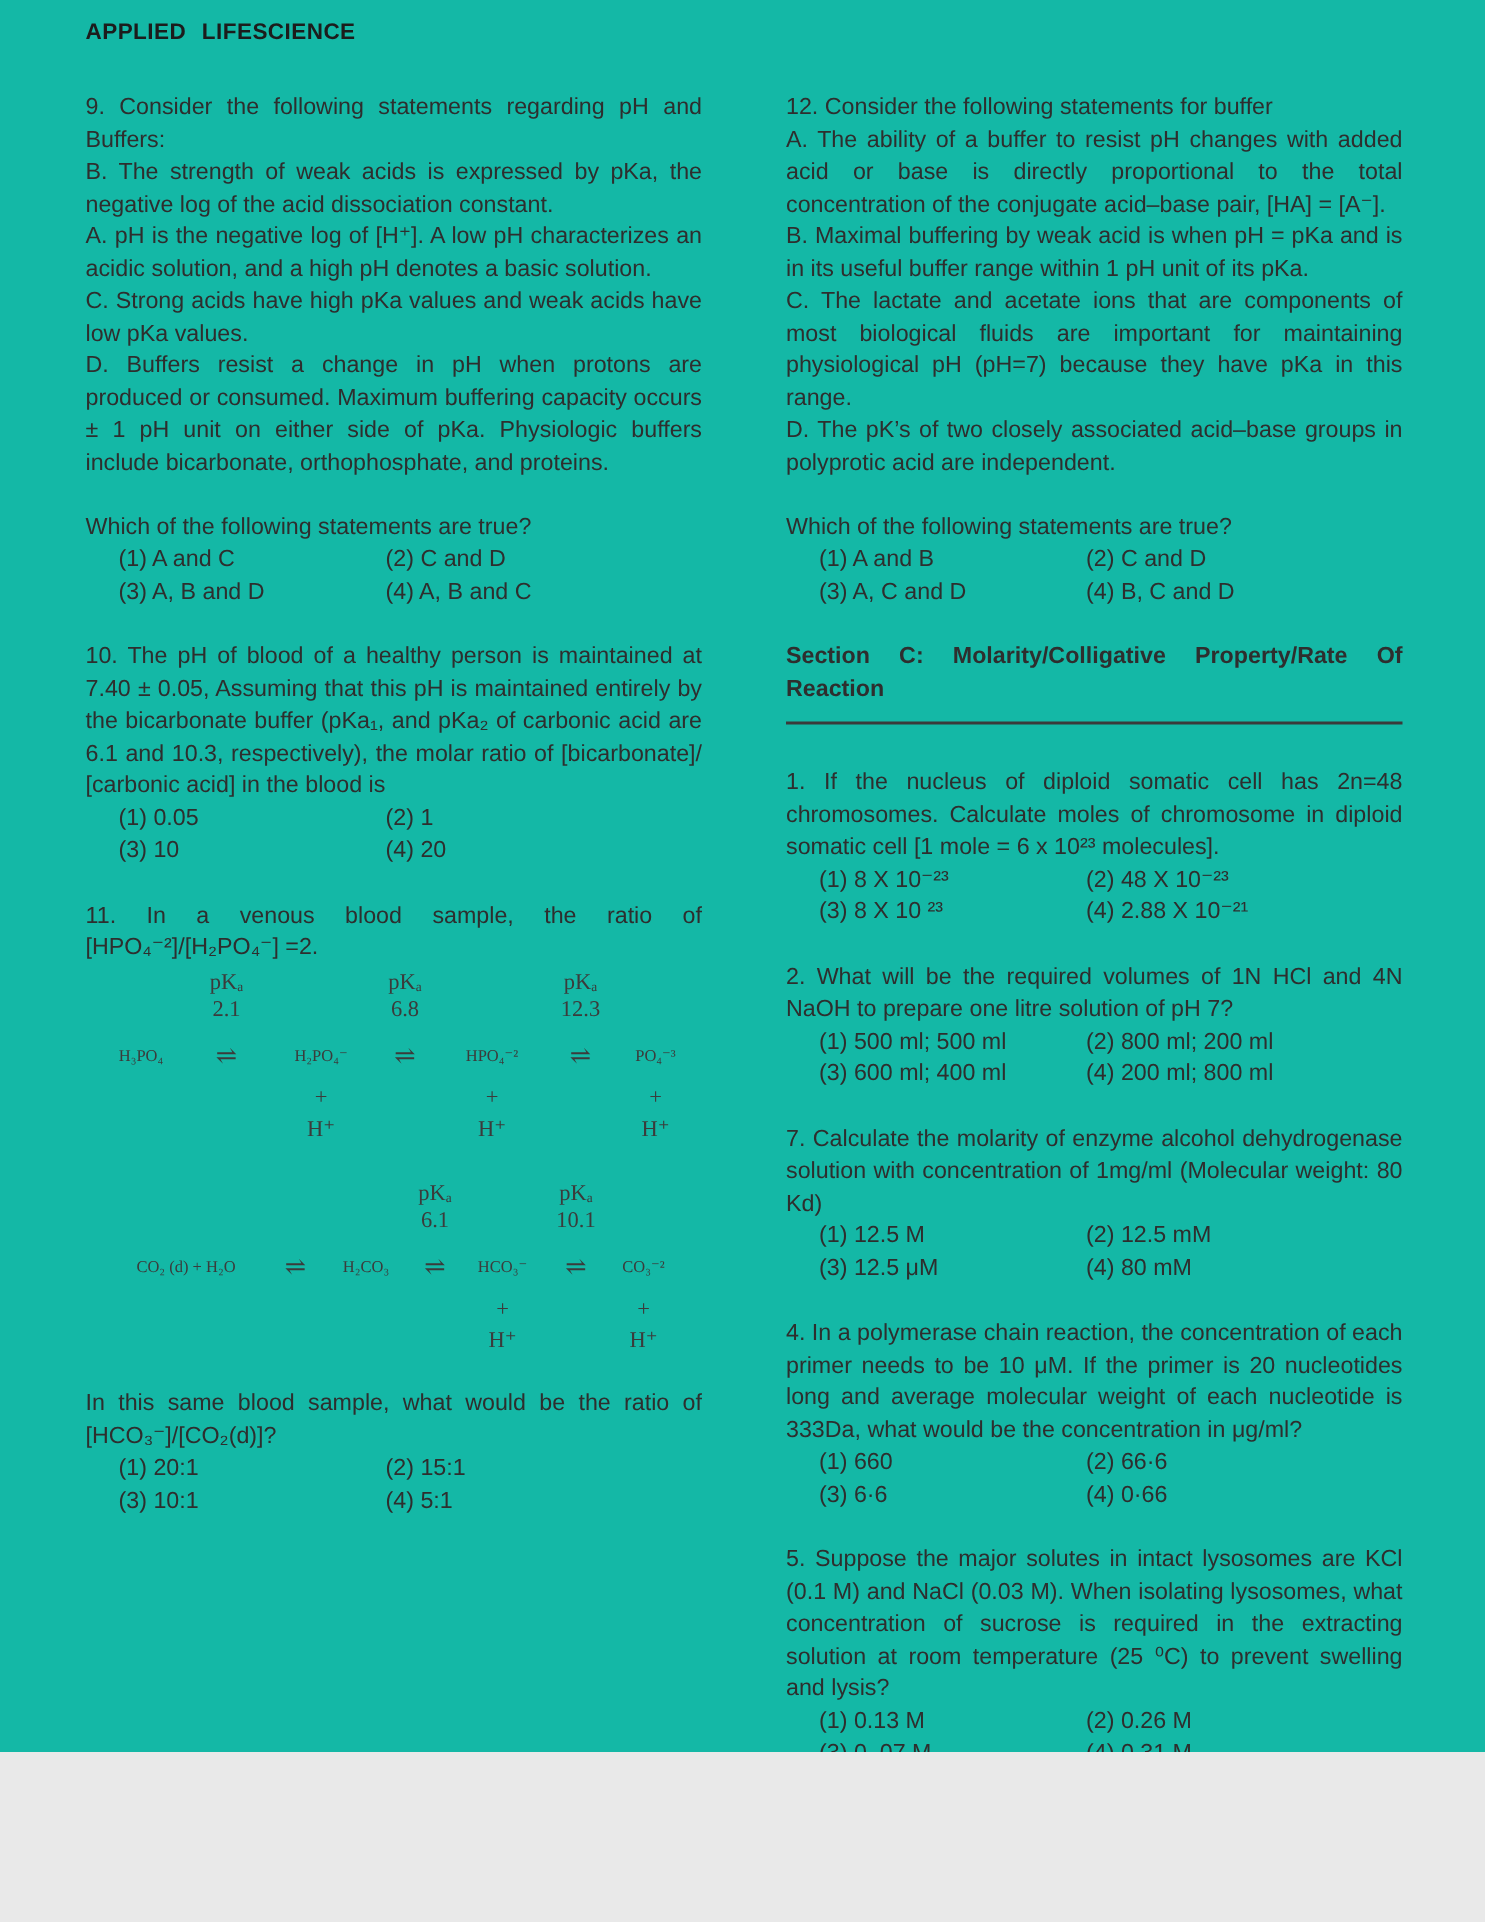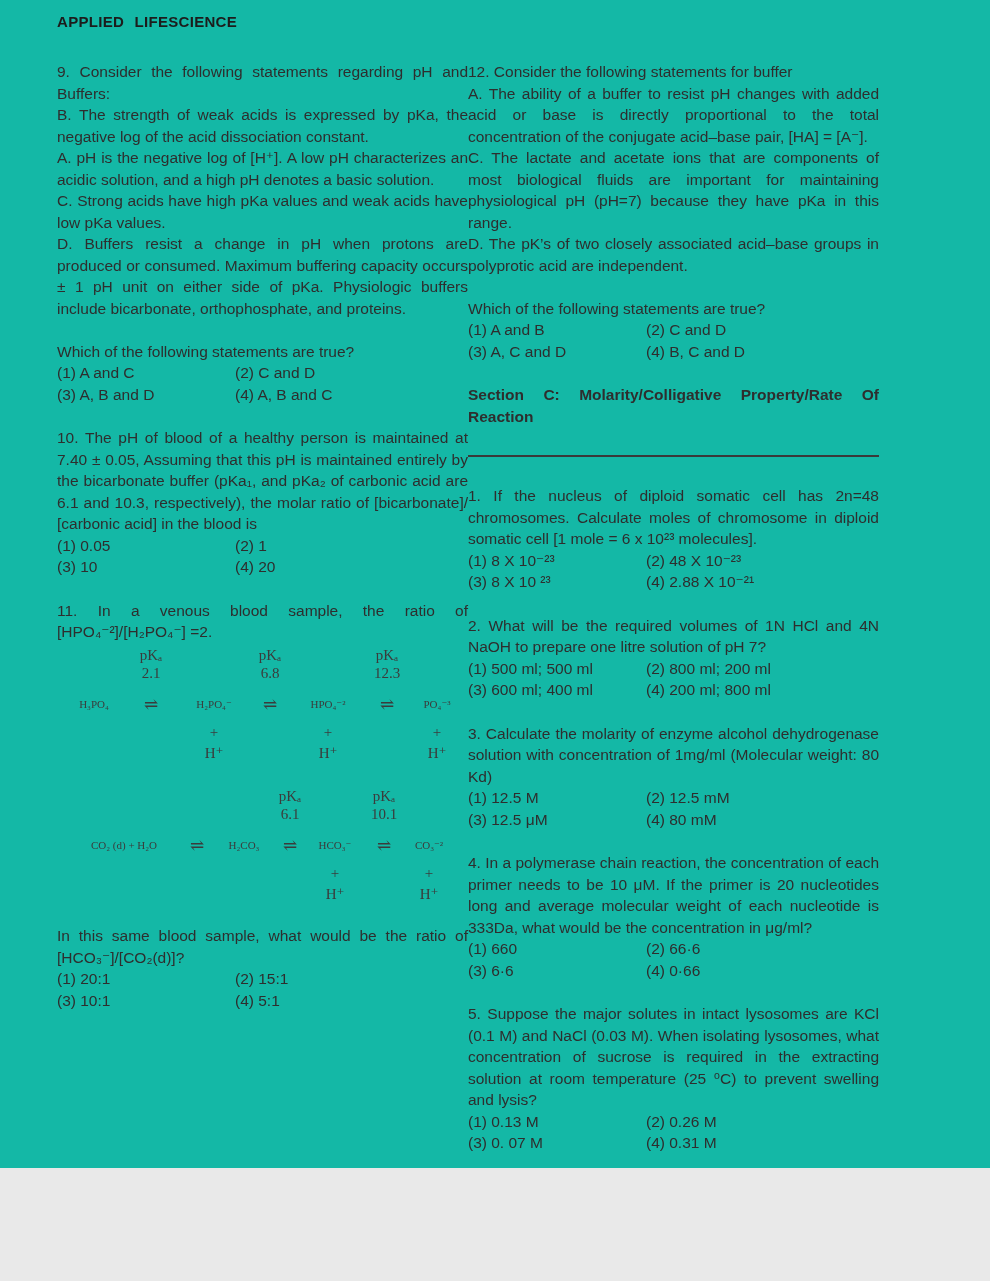--- a/index.html
+++ b/index.html
@@ -6,30 +6,30 @@
   .page{
     position:relative;width:990px;height:1168px;margin:0 auto;background:#14b8a6;
     font-family:"Liberation Sans","DejaVu Sans",sans-serif;
     color:#2e2e2e;font-size:15.5px;overflow:hidden;
   }
   .doc-title{
     position:absolute;top:13px;left:57px;
     font-weight:bold;font-size:15px;color:#1c1c1c;
     letter-spacing:0.3px;word-spacing:6px;
   }
-  .columns{position:absolute;top:61px;left:57px;width:879px;display:flex;}
+  .columns{position:absolute;top:61px;left:57px;width:879px;display:flex;gap:56px;}
   .col{width:411px;}
   p{margin:0;text-align:justify;line-height:21.5px;}
   .qblock{margin-bottom:22px;}
   .prompt{margin-top:21.5px;}
   .options{display:grid;grid-template-columns:178px 1fr;margin-top:0;}
-  .opt{line-height:21.5px;text-align:left;white-space:nowrap;}
+  .opt{line-height:21.5px;text-align:left;white-space:nowrap;margin-left:22px;}
   .section-heading{
     font-weight:bold;text-align:justify;line-height:21.5px;
-    padding-bottom:28px;margin-bottom:28px;
+    padding-bottom:11px;margin-bottom:28px;
     border-bottom:2px solid #3a3a3a;
   }
   
   .scheme{font-family:"Liberation Serif","DejaVu Serif","DejaVu Sans",serif;color:#3b3b3b;}
   .scheme div{text-align:center;}
   .s1{display:grid;grid-template-columns:62px 52px 74px 38px 78px 40px 60px;margin:3px 0 0 6px;}
   .s2{display:grid;grid-template-columns:110px 36px 58px 34px 56px 42px 48px;margin:24px 0 0 12px;}
   .pk{grid-row:1;font-size:15px;line-height:18.5px;padding-bottom:9px;}
   .sp{grid-row:2;font-size:11px;line-height:24px;}
   .ar{grid-row:2;font-size:17px;line-height:24px;font-family:"DejaVu Serif","DejaVu Sans",serif;}
@@ -143,20 +143,21 @@
         </div>
       </div>
 
     </div>
 
     <div class="col">
 
       <div class="qblock">
         <p>12. Consider the following statements for buffer</p>
         <p>A. The ability of a buffer to resist pH changes with added acid or base is directly proportional to the total concentration of the conjugate acid–base pair, [HA] = [A⁻].</p>
+        <p>B. Maximal buffering by weak acid is when pH = pKa and is in its useful buffer range within 1 pH unit of its pKa.</p>
         <p>C. The lactate and acetate ions that are components of most biological fluids are important for maintaining physiological pH (pH=7) because they have pKa in this range.</p>
         <p>D. The pK’s of two closely associated acid–base groups in polyprotic acid are independent.</p>
         <p class="prompt">Which of the following statements are true?</p>
         <div class="options">
           <div class="opt">(1) A and B</div>
           <div class="opt">(2) C and D</div>
           <div class="opt">(3) A, C and D</div>
           <div class="opt">(4) B, C and D</div>
         </div>
       </div>
@@ -177,21 +178,21 @@
         <p>2. What will be the required volumes of 1N HCl and 4N NaOH to prepare one litre solution of pH 7?</p>
         <div class="options">
           <div class="opt">(1) 500 ml; 500 ml</div>
           <div class="opt">(2) 800 ml; 200 ml</div>
           <div class="opt">(3) 600 ml; 400 ml</div>
           <div class="opt">(4) 200 ml; 800 ml</div>
         </div>
       </div>
 
       <div class="qblock">
-        <p>3. Calculate the molarity of enzyme alcohol dehydrogenase solution with concentration of 1mg/ml (Molecular weight: 80 Kd)</p>
+        <p>7. Calculate the molarity of enzyme alcohol dehydrogenase solution with concentration of 1mg/ml (Molecular weight: 80 Kd)</p>
         <div class="options">
           <div class="opt">(1) 12.5 M</div>
           <div class="opt">(2) 12.5 mM</div>
           <div class="opt">(3) 12.5 μM</div>
           <div class="opt">(4) 80 mM</div>
         </div>
       </div>
 
       <div class="qblock">
         <p>4. In a polymerase chain reaction, the concentration of each primer needs to be 10 μM. If the primer is 20 nucleotides long and average molecular weight of each nucleotide is 333Da, what would be the concentration in μg/ml?</p>

